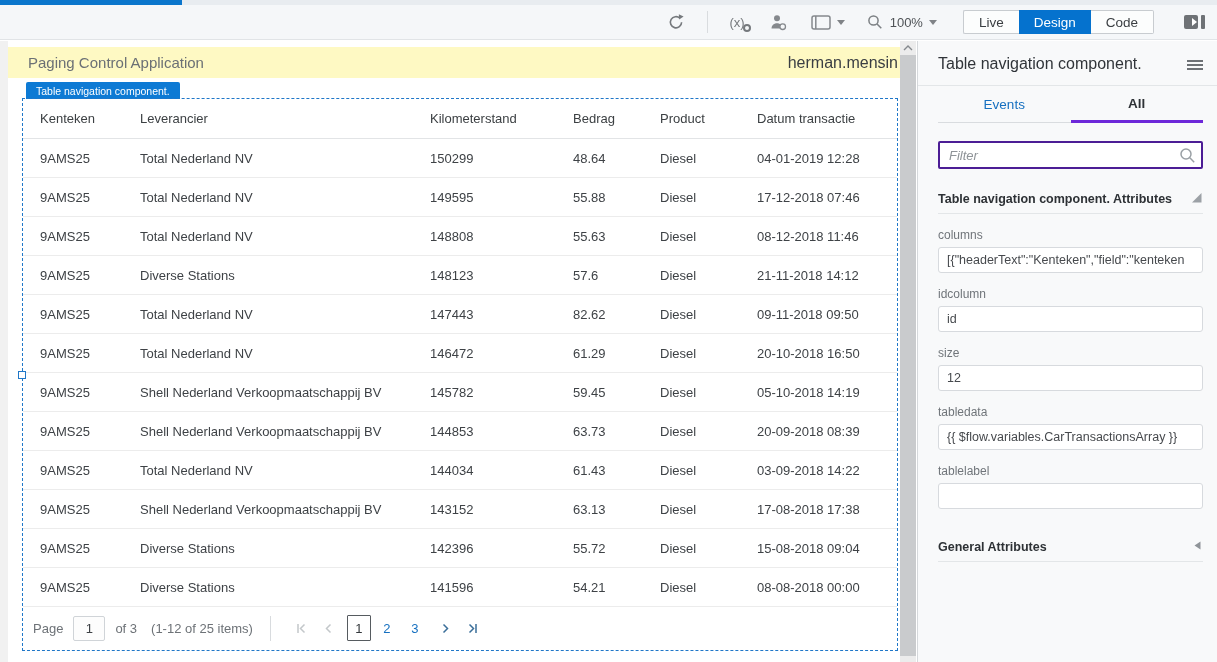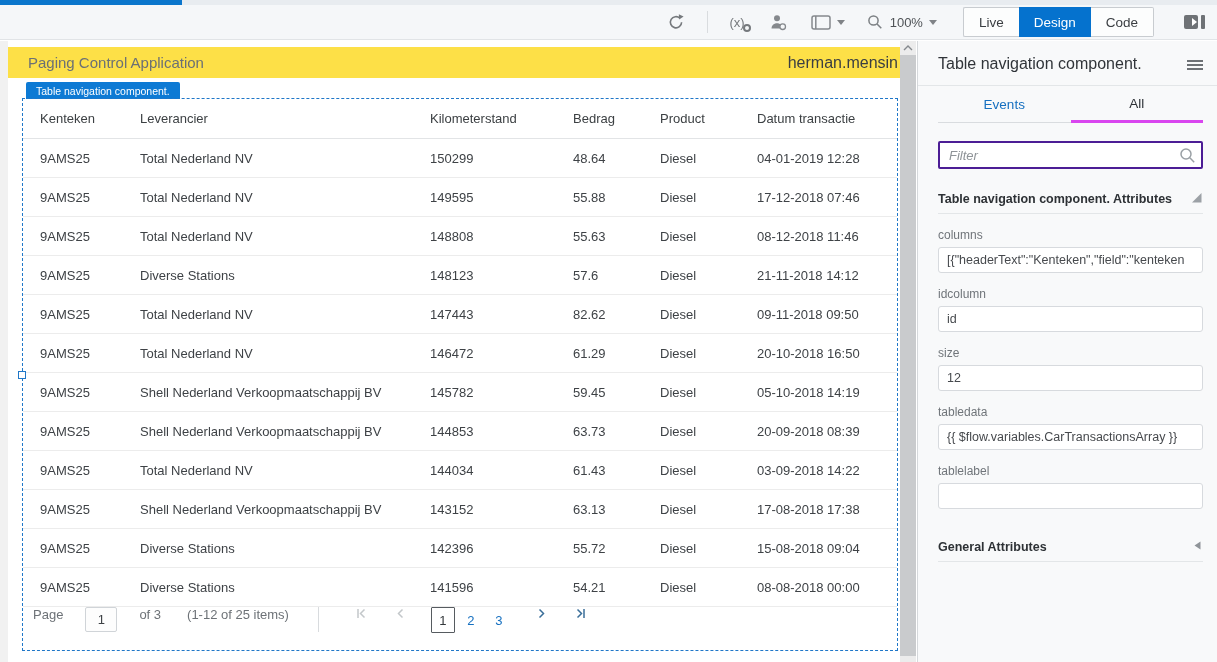--- a/index.html
+++ b/index.html
@@ -16,55 +16,55 @@
     padding-right:12px; }
   .tbicon { display:flex; align-items:center; color:#75797d; }
   .tb-sep { width:1px; height:22px; background:#d9dcdf; margin:0 22px; }
   .varicon { position:relative; font-size:13px; color:#75797d; margin-right:24px; }
   .varicon .badge { position:absolute; right:-6px; bottom:-2px; width:8px; height:8px; border-radius:50%;
     border:2px solid #75797d; background:#f5f7f9; }
   .caret { width:0; height:0; border-left:4px solid transparent; border-right:4px solid transparent;
     border-top:5px solid #7f8387; margin-left:6px; }
   .zoomlabel { font-size:13px; color:#4f5357; margin-left:7px; }
   #btn-group { display:flex; margin-left:26px; margin-right:30px; }
-  .tb-btn { height:30px; padding:0 15px; display:flex; align-items:center; font-size:13.5px;
+  .tb-btn { height:24px; padding:0 15px; display:flex; align-items:center; font-size:13.5px;
     color:#3a3e42; background:#fcfdfd; border:1px solid #c8ccd0; cursor:pointer; }
   .tb-btn.left { border-radius:2px 0 0 2px; border-right:none; }
   .tb-btn.right { border-radius:0 2px 2px 0; border-left:none; }
   .tb-btn.active { background:#0572ce; color:#fff; border:none; }
   #panel-toggle { display:flex; align-items:center; cursor:pointer; }
   #panel-toggle .sq { width:14px; height:14px; background:#6e7276; border-radius:2px;
     display:flex; align-items:center; justify-content:flex-end; }
   #panel-toggle .sq i { width:0; height:0; border-top:4px solid transparent; border-bottom:4px solid transparent;
     border-left:5px solid #fff; margin-right:1px; }
   #panel-toggle .bar { width:4px; height:14px; background:#6e7276; margin-left:3px; border-radius:1px; }
 
   
   #gutter { position:absolute; left:0; top:41px; width:8px; height:621px; background:#f1f1f1; }
   #canvas { position:absolute; left:8px; top:41px; width:892px; height:621px; background:#fff; overflow:hidden; }
-  #canvas-header { position:absolute; left:0; top:6px; width:892px; height:31px; background:#fde047;
+  #canvas-header { position:absolute; left:0; top:6px; width:892px; height:31px; background:#fef9c3;
     display:flex; align-items:center; padding:0 2px 0 20px; overflow:hidden; white-space:nowrap; }
   #app-title { font-size:15px; color:#6b7075; }
   #user-label { margin-left:auto; font-size:16px; color:#3a3e43; }
   #sel-badge { position:absolute; left:18px; top:41px; height:17px; background:#0d7ad4; color:#fff;
     font-size:10.5px; padding:3px 10px 0 10px; border-radius:2px 2px 0 0; }
   #selection { position:absolute; left:14px; top:57px; width:876px; height:553px;
     border:1px dashed #1f77c8; display:flex; flex-direction:column; }
   #sel-handle { position:absolute; left:10px; top:330px; width:8px; height:8px; background:#fff;
     border:1px solid #1f77c8; }
 
   .trow, .throw { display:grid; grid-template-columns:100px 290px 143px 87px 97px 1fr;
     padding-left:17px; align-items:center; }
   .throw { height:40px; font-size:13px; color:#3c4043; border-bottom:1px solid #e2e4e6; }
   .trow { height:39px; font-size:13px; color:#3e4246; border-bottom:1px solid #ececec; }
   .tcell, .thcell { overflow:hidden; white-space:nowrap; padding-right:8px; }
 
   
-  #pagination { height:42px; display:flex; align-items:flex-start; padding-left:10px;
-    font-size:13px; color:#6d7277;gap:12px; }
+  #pagination { height:42px; display:flex; align-items:center; padding-left:10px;
+    font-size:13px; color:#6d7277; }
   #page-input { width:32px; height:25px; text-align:center; border:1px solid #d0d4d8; border-radius:2px;
     font-size:13px; color:#3e4246; background:#fdfdfd; margin:0 10px; font-family:"Liberation Sans",sans-serif; }
   #items-label { margin-left:14px; }
   .pg-divider { width:1px; height:25px; background:#d8dbde; margin:0 17px; }
   .pg-nav { display:flex; align-items:center; cursor:pointer; margin:0 7px; }
   .pg-nav.disabled { cursor:default; }
   #page-numbers { display:flex; align-items:center; margin:0 3px; }
   .pnum { width:24px; height:26px; display:flex; align-items:center; justify-content:center;
     color:#1670c0; cursor:pointer; margin:0 2px; }
   .pnum.cur { border:1px solid #565b60; color:#33373b; background:#fff; border-radius:1px; }
@@ -78,21 +78,21 @@
   #panel { position:absolute; left:917px; top:41px; width:300px; height:621px; background:#f8f9fa;
     border-left:1px solid #d5d8db; padding:0 14px 0 20px; }
   #panel-title-row { padding-top:14px; display:flex; align-items:center; }
   #panel-title { font-size:16px; color:#303439; }
   #panel-menu { margin-left:auto; cursor:pointer; padding-top:2px; }
   #panel-menu div { width:16px; height:2px; background:#6d7175; margin:2px 0; }
   .panel-divider { height:1px; background:#e3e6e8; margin:12px -14px 0 -20px; }
   #tabs { display:flex; height:37px; }
   .tab { flex:1; display:flex; align-items:center; justify-content:center; font-size:13.5px; cursor:pointer; }
   .tab.events { color:#1670c0; border-bottom:1px solid #d9dcdf; }
-  .tab.all { color:#2e3236; font-weight:normal; border-bottom:3px solid #d946ef;text-align:center; }
+  .tab.all { color:#2e3236; font-weight:bold; border-bottom:3px solid #6d28d9;text-align:center; }
   #filter-wrap { margin-top:18px; position:relative; }
   #filter-input { width:100%; height:28px; border:2px solid #4c1d95; border-radius:2px; background:#fff;
     padding:0 30px 0 9px; font-size:13px; color:#46494d; font-family:"Liberation Sans",sans-serif; }
   #filter-input::placeholder { font-style:italic; color:#8e9397; }
   #filter-search { position:absolute; right:7px; top:6px; }
   .sec-header { margin-top:22px; display:flex; align-items:center; font-size:12.5px; font-weight:bold; color:#2d3135; }
   .sec-header .sec-icon { margin-left:auto; }
   .sec-hr { height:1px; background:#e3e6e8; margin-top:6px; }
   .fld-label { margin-top:14px; margin-bottom:5px; font-size:12px; color:#70757a; }
   .fld-input { width:100%; height:26px; border:1px solid #d7dade; border-radius:3px; background:#fff;

